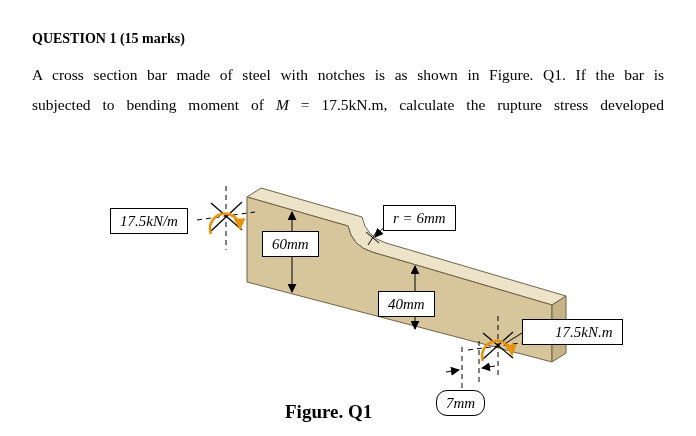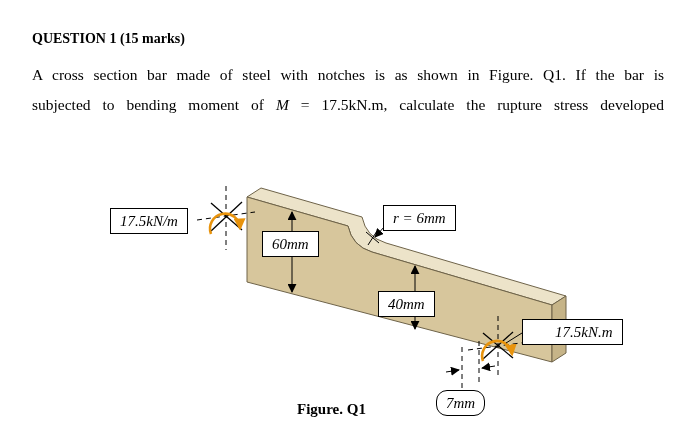--- a/index.html
+++ b/index.html
@@ -14,21 +14,21 @@
   .j { text-align:justify; text-align-last:justify; }
   .marks { font-weight:bold; }
   i.var { font-style:italic; }
   sub { font-size:11px; }
   .fig-svg { position:absolute; left:0; top:0; }
   .lbox {
     position:absolute; border:1px solid #000; background:#fff;
     padding:2px 9px; font-style:italic; font-size:15px; white-space:nowrap;
     line-height:20px;
   }
-  .caption { position:absolute; left:285px; top:401px; font-weight:bold; font-size:15px;margin-left:12px; }
+  .caption { position:absolute; left:285px; top:401px; font-weight:bold; font-size:19px; }
 </style>
 </head>
 <body>
 
 <div class="page">
 
   <div class="title">QUESTION 1 (15 marks)</div>
 
   <div class="body-text">
     <div class="line j"><span>A cross section bar made of steel with notches is as shown in Figure. Q1. If the bar is</span></div>

